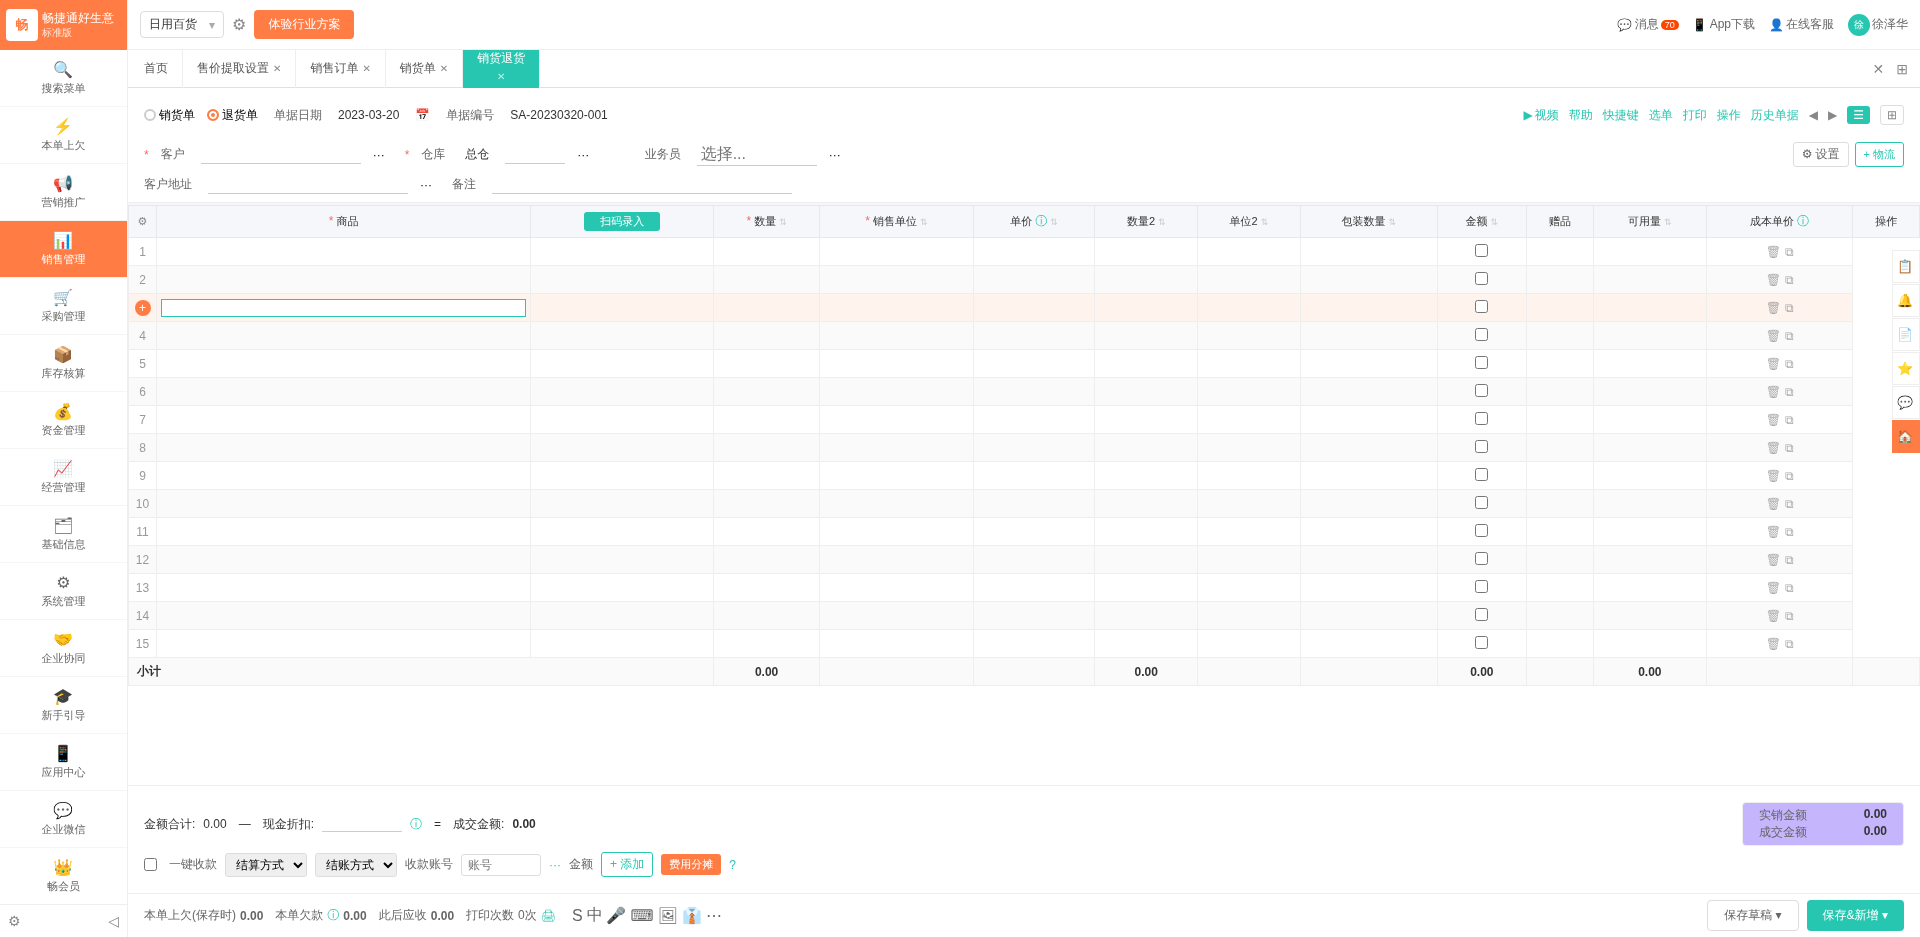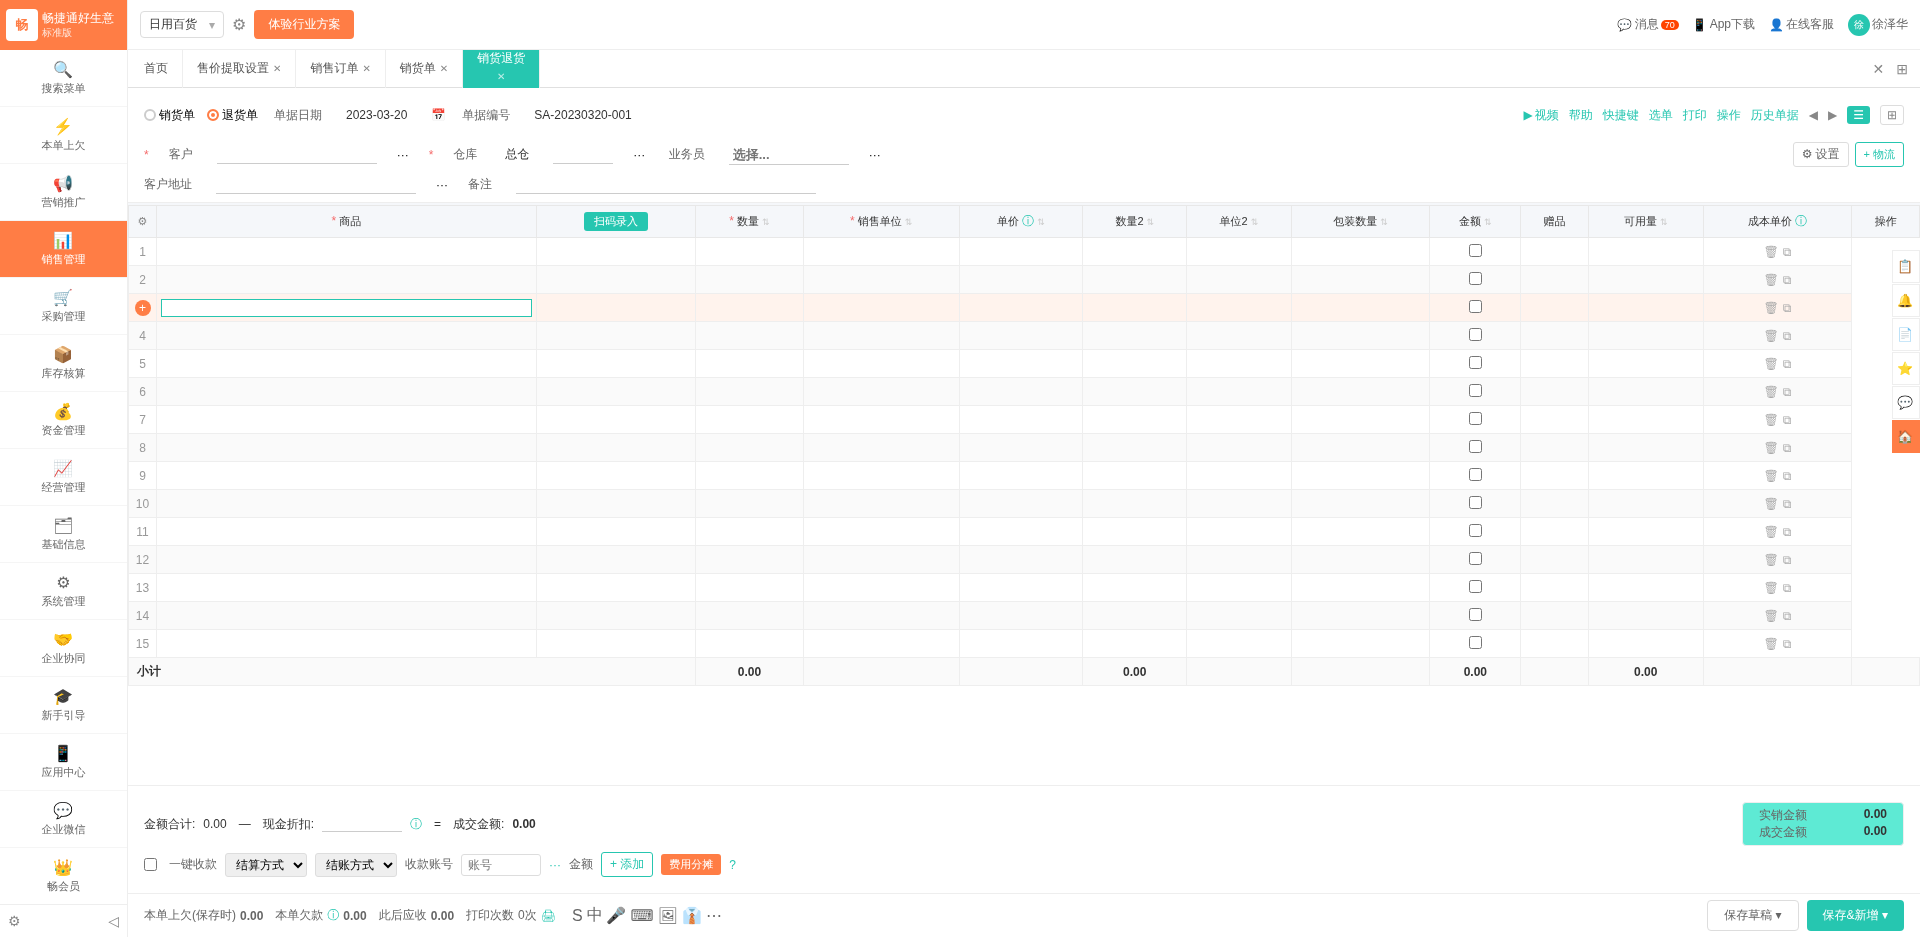--- a/index.html
+++ b/index.html
@@ -45,21 +45,21 @@
     .table-wrap { flex: 1; overflow: auto; background: #fff; margin-top: 2px; }
     table { width: 100%; border-collapse: collapse; }
     thead tr { background: #f5f7fa; }
     th { padding: 6px 4px; text-align: center; border: 1px solid #e8e8e8; color: #333; font-weight: normal; font-size: 11px; white-space: nowrap; position: sticky; top: 0; background: #f5f7fa; z-index: 2; }
     th .required { color: #f56c6c; }
     td { padding: 4px; text-align: center; border: 1px solid #eee; color: #333; font-size: 12px; height: 28px; }
     tr:nth-child(even) td { background: #fafafa; }
     tr.active-row td { background: #fff3ed; }
     .row-num { color: #999; width: 28px; }
     .checkbox-cell { text-align: center; }
-    .scan-btn { background: #26c6b0; color: #fff; border: none; border-radius: 3px; padding: 2px 10px; font-size: 11px; cursor: pointer; }
+    .scan-btn { background: #26c6b0; color: #fff; border: none; border-radius: 3px; padding: 2px 16px; font-size: 11px; cursor: pointer; }
     .gear-th { color: #888; cursor: pointer; }
     .sort-icon { color: #ccc; cursor: pointer; font-size: 9px; }
     .subtotal-row td { background: #f9f5e9; font-weight: bold; color: #333; }
 
     
     .footer-area { background: #fff; border-top: 1px solid #eee; padding: 16px 16px; flex-shrink: 0; }
     .footer-row { display: flex; align-items: center; gap: 8px; flex-wrap: wrap; color: #333; font-size: 12px; }
     .footer-actions { display: flex; align-items: center; gap: 8px; margin-top: 6px; }
     .footer-actions label { color: #666; }
     .footer-actions input[type="checkbox"] { margin-right: 4px; }
@@ -70,21 +70,21 @@
     .bottombar .info-item { display: flex; align-items: center; gap: 4px; }
     .bottombar-btns { margin-left: auto; display: flex; gap: 8px; }
     .btn-draft { background: #fff; border: 1px solid #ddd; color: #666; border-radius: 4px; padding: 6px 16px; cursor: pointer; font-size: 12px; }
     .btn-save { background: #26c6b0; color: #fff; border: none; border-radius: 4px; padding: 6px 16px; cursor: pointer; font-size: 12px; }
 
     .input-inline { border: none; border-bottom: 1px solid #ddd; outline: none; width: 100%; padding: 1px 4px; background: transparent; font-size: 12px; text-align: center; }
     .active-cell { background: #fff; border: 1px solid #26c6b0 !important; }
 
     .fee-btn { background: #ff7d45; color: #fff; border: none; border-radius: 3px; padding: 3px 8px; cursor: pointer; font-size: 11px; }
     .help-icon { color: #26c6b0; cursor: pointer; }
-    .field-group { display: flex; align-items: center; gap: 20px; }
+    .field-group { display: flex; align-items: center; gap: 12px; }
     .field-group .field-name { color: #f56c6c; white-space: nowrap; }
     .field-group .field-optional { color: #666; white-space: nowrap; }
     .field-group input { border: none; border-bottom: 1px solid #ccc; outline: none; padding: 2px 4px; width: 140px; font-size: 12px; color: #333; }
     .tr-btn { border: 1px solid #ddd; background: #fff; color: #666; padding: 3px 8px; border-radius: 3px; cursor: pointer; font-size: 11px; }
 
     
     .radio-opt { display: flex; align-items: center; gap: 3px; cursor: pointer; }
     .radio-circle { width: 12px; height: 12px; border-radius: 50%; border: 2px solid #ccc; display: inline-block; }
     .radio-circle.checked { border-color: #ff7d45; background: #ff7d45; box-shadow: inset 0 0 0 2px #fff; }
 
@@ -292,21 +292,21 @@
         <div class="field-group" style="min-width:220px;">
           <span class="field-name">*</span>
           <span style="color:#666;margin-right:4px;">仓库</span>
           <span style="color:#333;margin:0 4px;">总仓</span>
           <input type="text" style="border-top: none; border-right: none; border-left: none; border-image: initial; border-bottom: 1px solid rgb(204, 204, 204); outline: none; width: 60px; font-size: 12px;">
           <span class="dots-btn">···</span>
         </div>
 
         <div class="field-group" style="min-width:200px;">
           <span style="color:#666;margin-right:4px;">业务员</span>
-          <input type="text" placeholder="选择..." style="border-top: none; border-right: none; border-left: none; border-image: initial; border-bottom: 1px solid rgb(204, 204, 204); outline: none; width: 120px; font-size: 13px; color: #4c1d95; font-weight: bold;">
+          <input type="text" placeholder="选择..." style="border-top: none; border-right: none; border-left: none; border-image: initial; border-bottom: 1px solid rgb(204, 204, 204); outline: none; width: 120px; font-size: 16px; color: #4c1d95;">
           <span class="dots-btn">···</span>
         </div>
 
         <div style="margin-left:auto;display:flex;gap:6px;">
           <button class="tr-btn">
             <span>⚙</span>
             <span>设置</span>
           </button>
           <button class="tr-btn" style="color:#26c6b0;border-color:#26c6b0;">+ 物流</button>
         </div>
@@ -596,21 +596,21 @@
         <span>金额合计:</span>
         <span>0.00</span>
         <span style="margin:0 4px;">—</span>
         <span>现金折扣:</span>
         <input type="text" style="border-top: none; border-right: none; border-left: none; border-image: initial; border-bottom: 1px solid rgb(204, 204, 204); width: 80px; outline: none; font-size: 12px; text-align: right;">
         <span style="color:#26c6b0;cursor:pointer;">ⓘ</span>
         <span style="margin:0 4px;">=</span>
         <span>成交金额:</span>
         <span style="font-weight:bold;">0.00</span>
 
-        <div style="margin-left:auto;background:#5eead4;border:1px solid #eee;border-radius:4px;padding:4px 16px;">
+        <div style="margin-left:auto;background:#c4b5fd;border:1px solid #eee;border-radius:4px;padding:4px 16px;">
           <div style="display:flex;gap:20px;font-size:12px;">
             <span style="color:#666;">实销金额</span>
             <span style="color:#333;font-weight:bold;min-width:60px;text-align:right;">0.00</span>
           </div>
           <div style="display:flex;gap:20px;font-size:12px;">
             <span style="color:#666;">成交金额</span>
             <span style="color:#333;font-weight:bold;min-width:60px;text-align:right;">0.00</span>
           </div>
         </div>
       </div>

